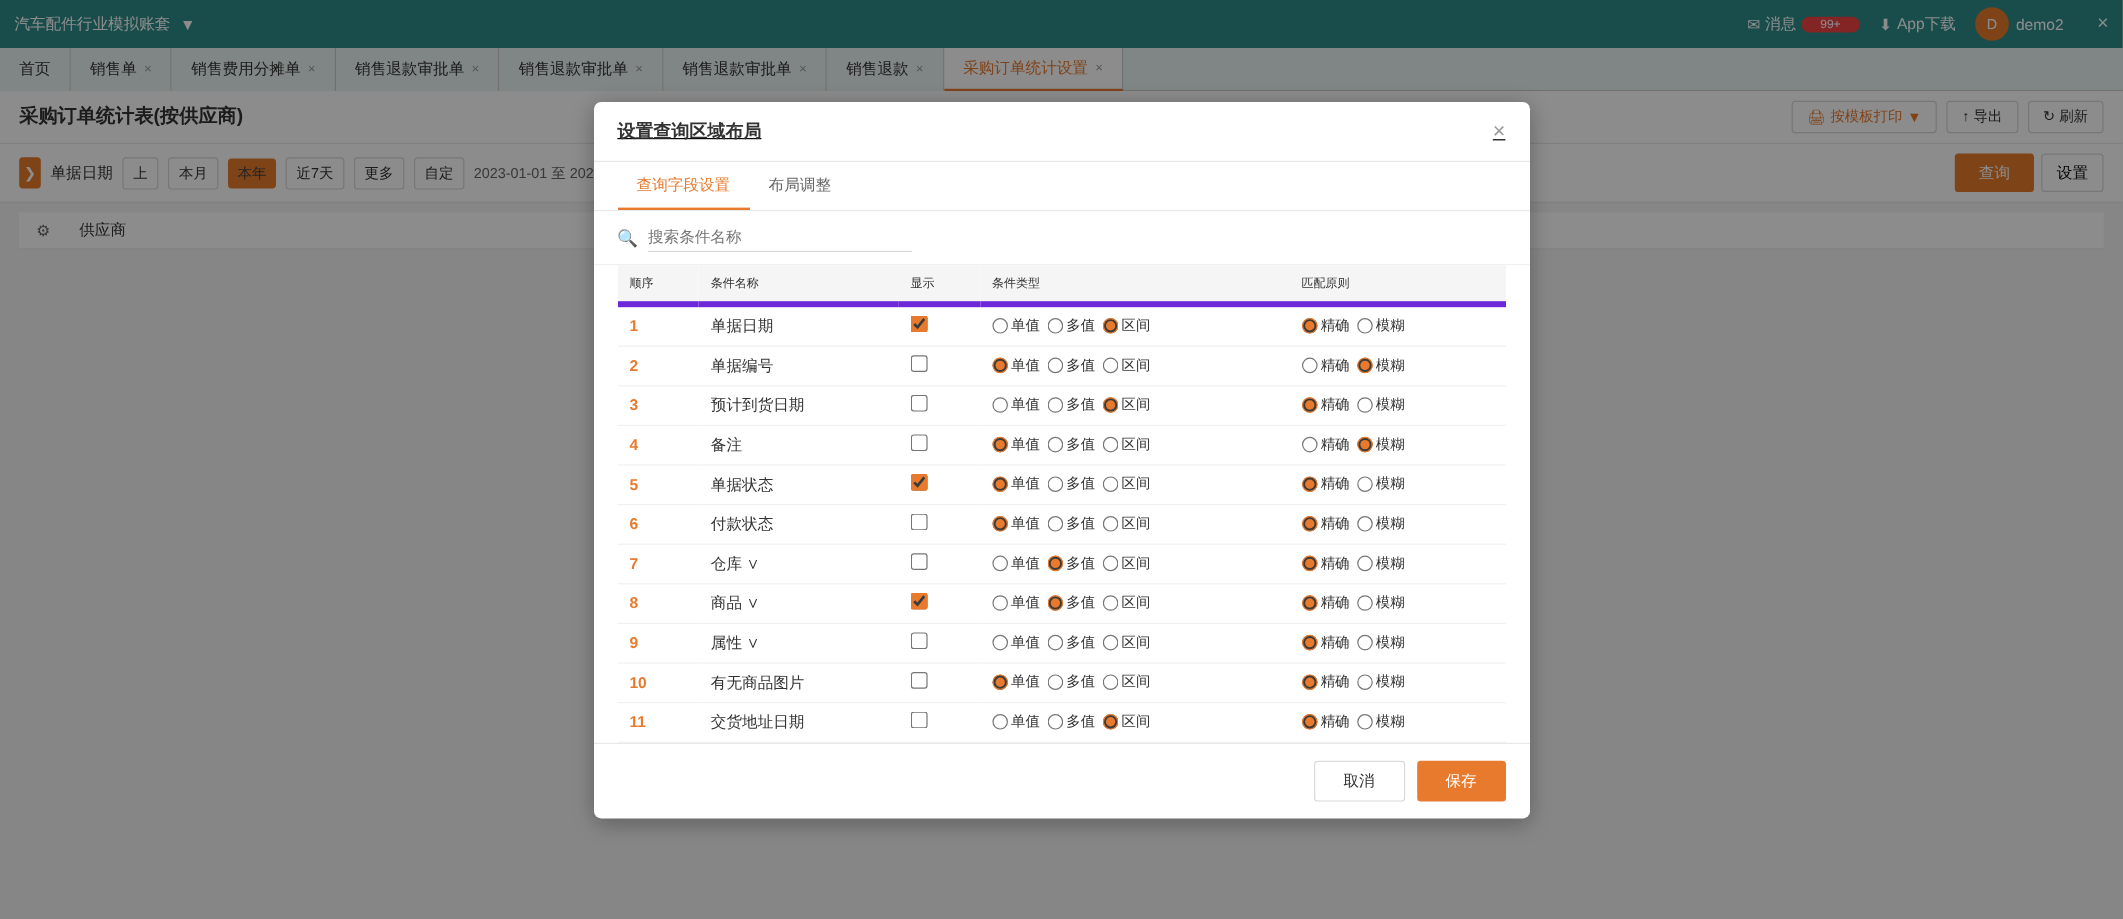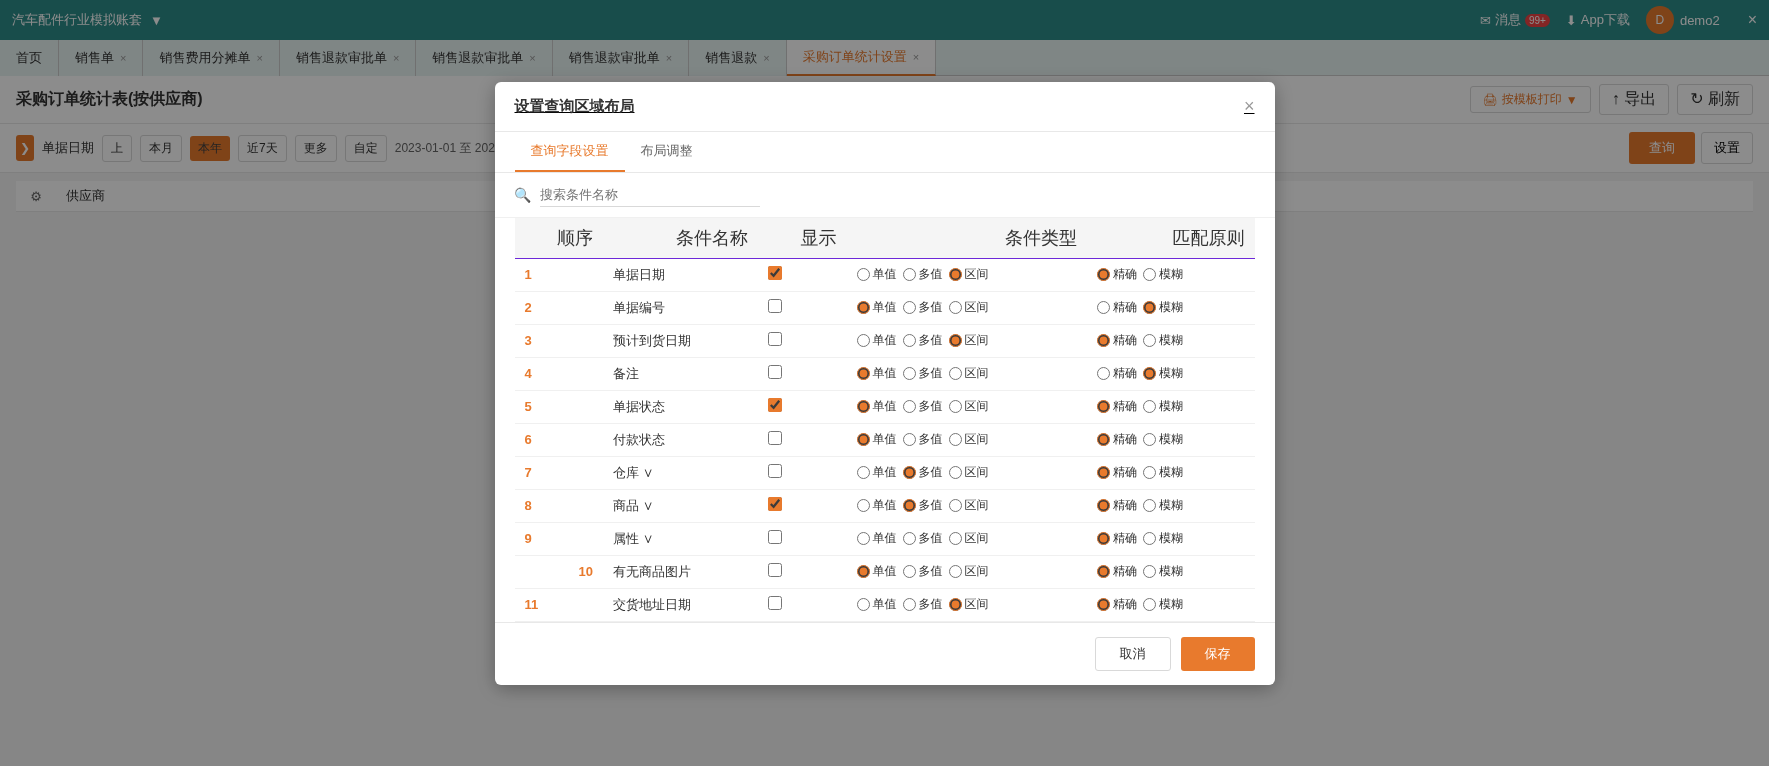--- a/index.html
+++ b/index.html
@@ -26,21 +26,21 @@
       align-items: center;
       gap: 16px;
       color: white;
       font-size: 13px;
     }
     .top-nav-right .badge {
       background: #ef4444;
       color: white;
       font-size: 10px;
       border-radius: 8px;
-      padding: 1px 4px;
+      padding: 1px 16px;
     }
     .top-nav-right .avatar {
       width: 28px; height: 28px;
       border-radius: 50%;
       background: #e87a2d;
       display: flex; align-items: center; justify-content: center;
       color: white; font-size: 12px;
     }
     .close-x {
       color: white;
@@ -116,21 +116,21 @@
       font-size: 12px;
       display: flex; align-items: center; gap: 4px;
     }
     .btn-export, .btn-refresh {
       background: white;
       border: 1px solid #d9d9d9;
       padding: 4px 12px;
       cursor: pointer;
       border-radius: 3px;
       color: #333;
-      font-size: 16px;
+      font-size: 12px;
     }
 
     
     .filter-bar {
       background: white;
       padding: 8px 16px;
       display: flex;
       align-items: center;
       gap: 8px;
       border-bottom: 1px solid #e8e8e8;
@@ -272,24 +272,24 @@
     }
     .modal-table {
       width: 100%;
       border-collapse: collapse;
     }
     .modal-table thead tr {
       background: #f5f5f5;
     }
     .modal-table th {
       padding: 8px 10px;
-      text-align: right;
-      font-size: 18px;
+      text-align: left;
+      font-size: 10px;
       color: #333;
-      border-bottom: 1px solid #6d28d9;
+      border-bottom: 5px solid #6d28d9;
       font-weight: normal;
     }
     .modal-table td {
       padding: 7px 10px;
       border-bottom: 1px solid #f0f0f0;
       font-size: 13px;
       color: #333;
       vertical-align: middle;
     }
 
@@ -803,21 +803,21 @@
                     <span>精确</span>
                   </label>
                   <label class="radio-option">
                     <input type="radio" name="match_8" style="">
                     <span>模糊</span>
                   </label>
                 </div>
               </td>
             </tr>
             <tr>
-              <td style="color: rgb(232, 122, 45); font-weight: bold; text-align: right;">10</td>
+              <td style="color: rgb(232, 122, 45); font-weight: bold;">10</td>
               <td>有无商品图片</td>
               <td class="checkbox-cell"><input type="checkbox" style=""></td>
               <td>
                 <div class="radio-group">
                   <label class="radio-option">
                     <input type="radio" name="type_9" checked="" style="">
                     <span>单值</span>
                   </label>
                   <label class="radio-option">
                     <input type="radio" name="type_9" style="">

